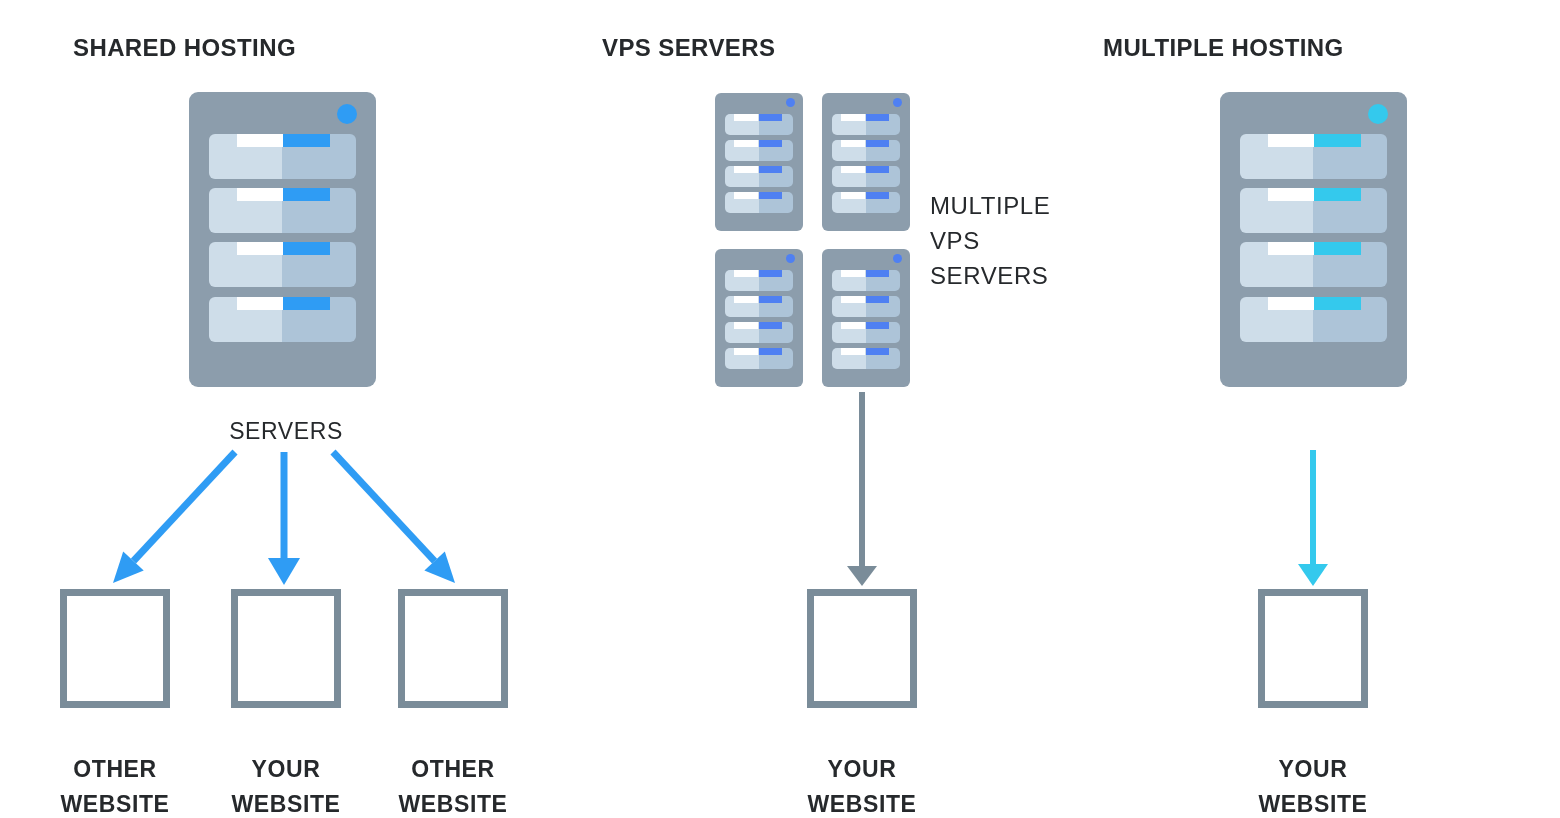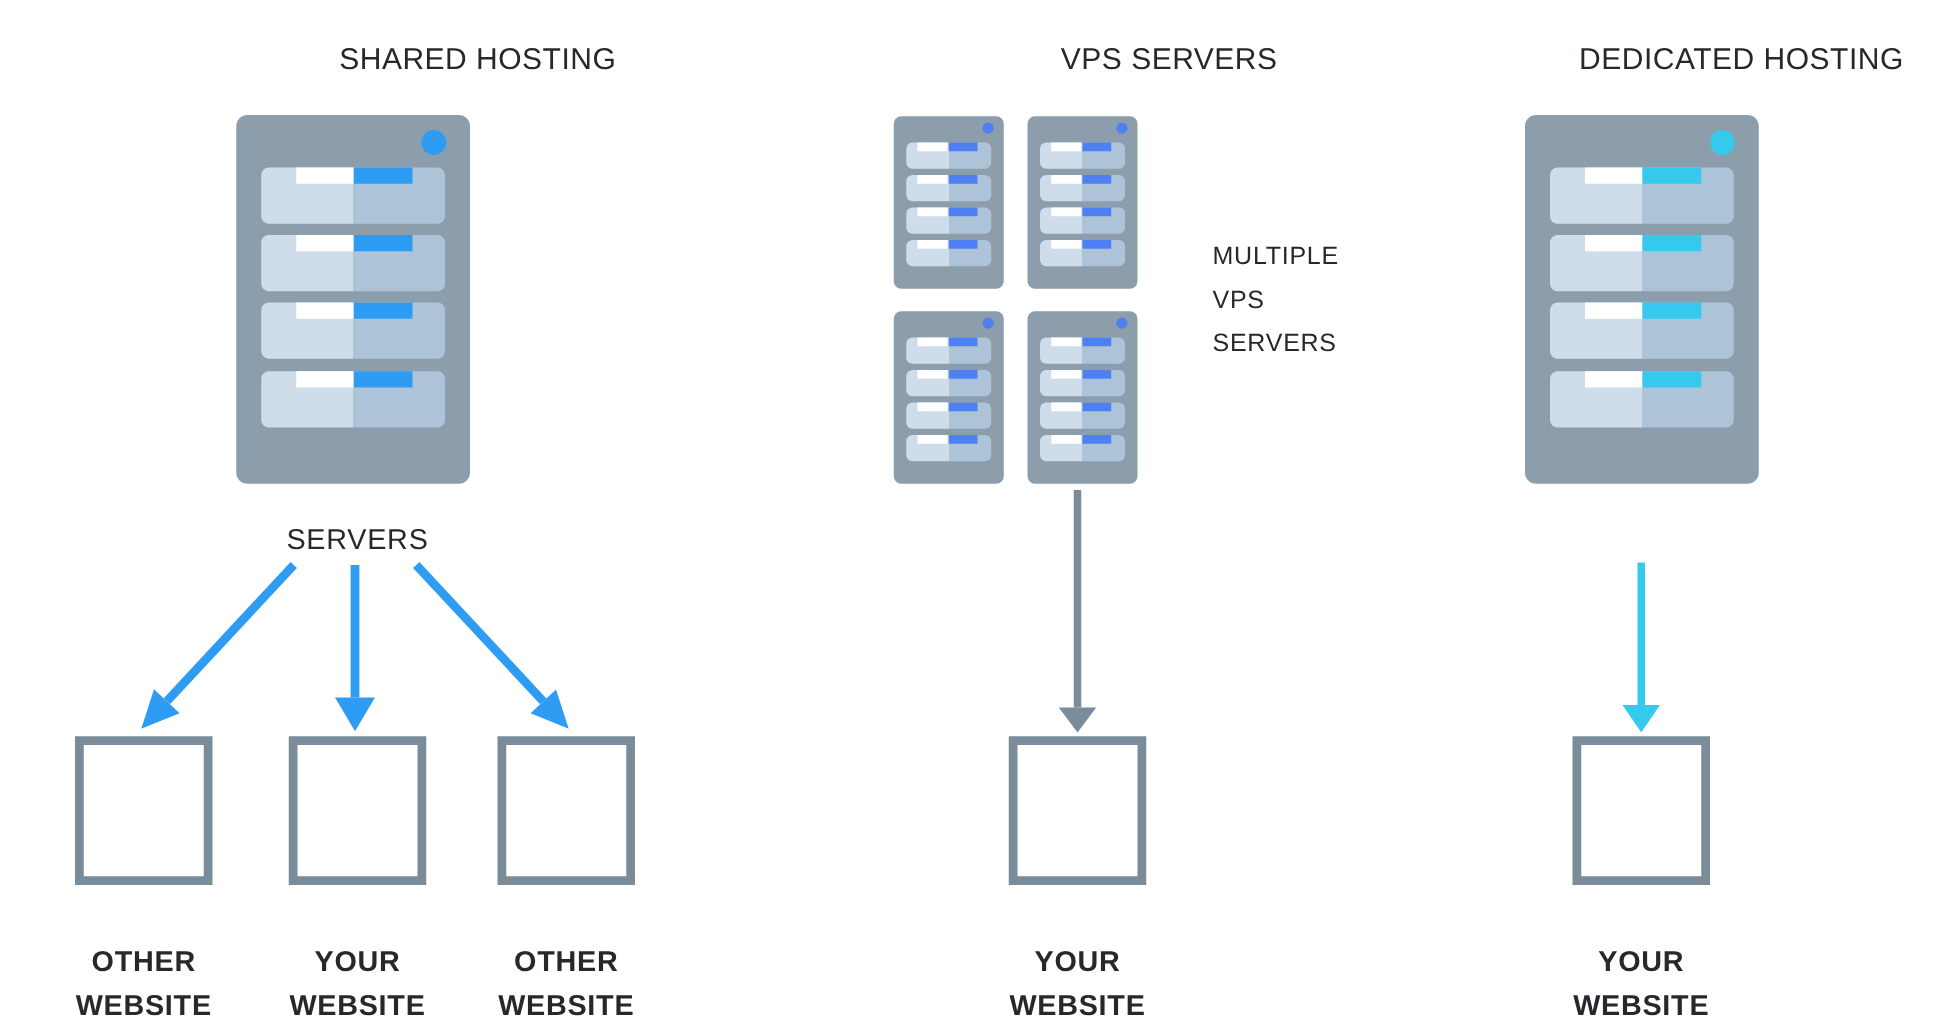--- a/index.html
+++ b/index.html
@@ -11,28 +11,28 @@
     --vps-accent:#4f80f2;
     --dedicated-accent:#34c9ed;
     --neutral-gray:#7a8c99;
     --text:#26292c;
     --background:#ffffff;
   }
   html,body{margin:0;padding:0;}
   body{background:var(--background);font-family:"Liberation Sans","DejaVu Sans",sans-serif;}
   .canvas{position:relative;width:1560px;height:818px;background:var(--background);overflow:hidden;}
 
-  .title{position:absolute;width:420px;top:34px;text-align:right;
-         font-size:24px;font-weight:400;letter-spacing:.4px;color:var(--text);}
+  .title{position:absolute;width:420px;top:34px;text-align:left;
+         font-size:24px;font-weight:700;letter-spacing:.4px;color:var(--text);}
   .label{position:absolute;width:260px;text-align:center;
          font-size:23px;font-weight:400;letter-spacing:.6px;color:var(--text);}
   .caption{position:absolute;width:220px;top:730px;text-align:center;
            font-size:23px;font-weight:700;letter-spacing:.6px;color:var(--text);line-height:35px;margin-top:22px;}
   .annotation{position:absolute;left:930px;top:188px;
-              font-size:20px;font-weight:400;letter-spacing:.6px;color:var(--text);line-height:35px;margin-left:40px;}
+              font-size:24px;font-weight:400;letter-spacing:.6px;color:var(--text);line-height:35px;}
 
   
   .server-lg{position:absolute;width:187px;height:295px;border-radius:9px;background:var(--server-body);}
   .server-lg .dot{position:absolute;left:148px;top:12px;width:20px;height:20px;border-radius:50%;}
   .server-lg .slot{position:absolute;left:20px;width:147px;height:45px;border-radius:6px;
                    background:linear-gradient(90deg,var(--slot-light) 0 50%,var(--slot-shadow) 50% 100%);}
   .server-lg .bar-w{position:absolute;left:28px;top:0;width:46px;height:13px;background:var(--bar-white);}
   .server-lg .bar-a{position:absolute;left:74px;top:0;width:47px;height:13px;}
 
   
@@ -188,21 +188,21 @@
     <div>VPS</div>
     <div>SERVERS</div>
   </div>
 
   <div class="website-box" style="left:807px;"></div>
   <div class="caption" style="left:752px;">
     <div>YOUR</div>
     <div>WEBSITE</div>
   </div>
 
-  <div class="title" style="left:1103px;">DEDICATED HOSTING</div>
+  <div class="title" style="left:1103px;">MULTIPLE HOSTING</div>
 
   <div class="server-lg accent-dedicated" style="left:1220px;top:92px;">
     <span class="dot"></span>
     <div class="slot" style="top:42px;">
         <span class="bar-w"></span>
         <span class="bar-a"></span>
       </div>
     <div class="slot" style="top:96px;">
         <span class="bar-w"></span>
         <span class="bar-a"></span>

